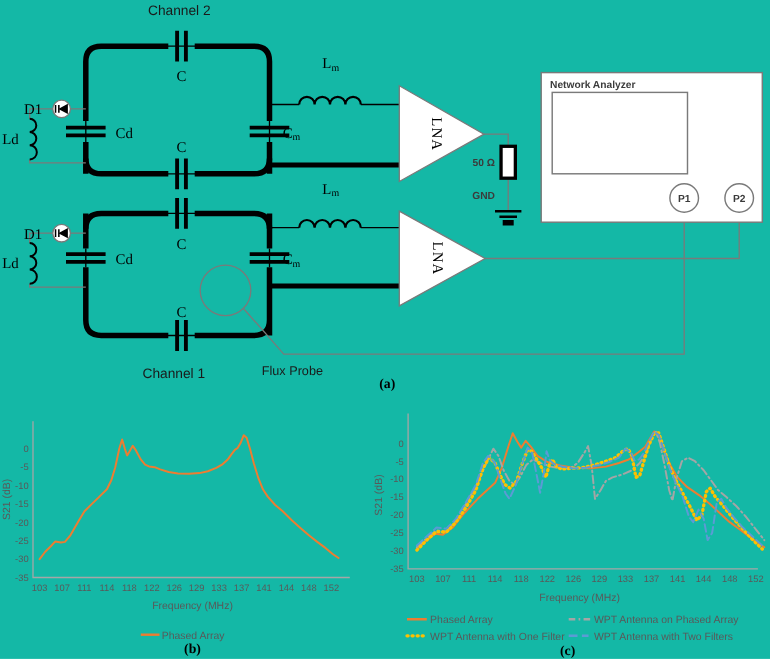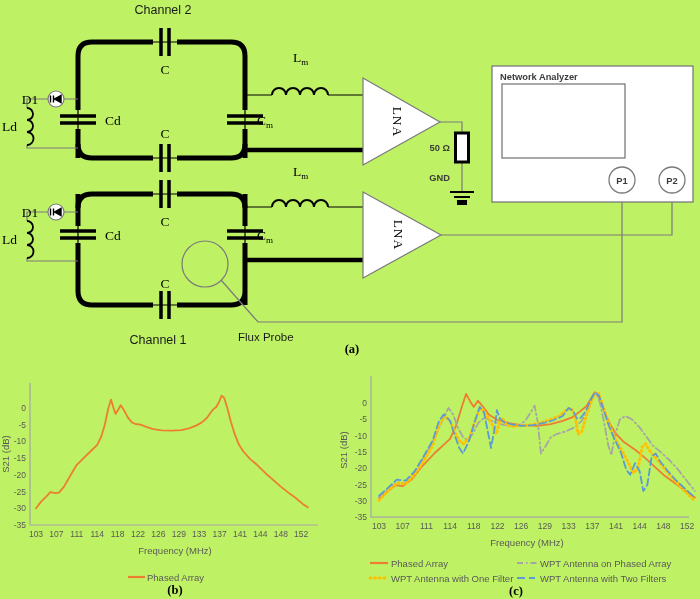--- a/index.html
+++ b/index.html
@@ -1,16 +1,16 @@
 <!DOCTYPE html>
 <html><head>
 <meta charset="utf-8">
 <style>
   html,body{margin:0;padding:0;background:#fff;}
-  #page{position:relative;width:700px;height:599px;background:#bef264;overflow:hidden;
+  #page{position:relative;width:700px;height:599px;background:#14b8a6;overflow:hidden;
         font-family:"Liberation Sans",sans-serif;}
   svg{position:absolute;display:block;}
   text{font-family:"Liberation Sans",sans-serif;}
   .serif{font-family:"Liberation Serif",serif;font-size:13.5px;fill:#000;}
   .tick{font-size:8.5px;fill:#595959;font-family:"Liberation Sans",sans-serif;}
   .axlab{font-size:9.5px;fill:#595959;}
   .leg{font-size:9.5px;fill:#595959;}
   .cap{font-family:"Liberation Serif",serif;font-weight:bold;font-size:12.5px;fill:#000;text-anchor:middle;}
   .bold9{font-size:9.3px;font-weight:bold;fill:#3b3b3b;}
 </style>

